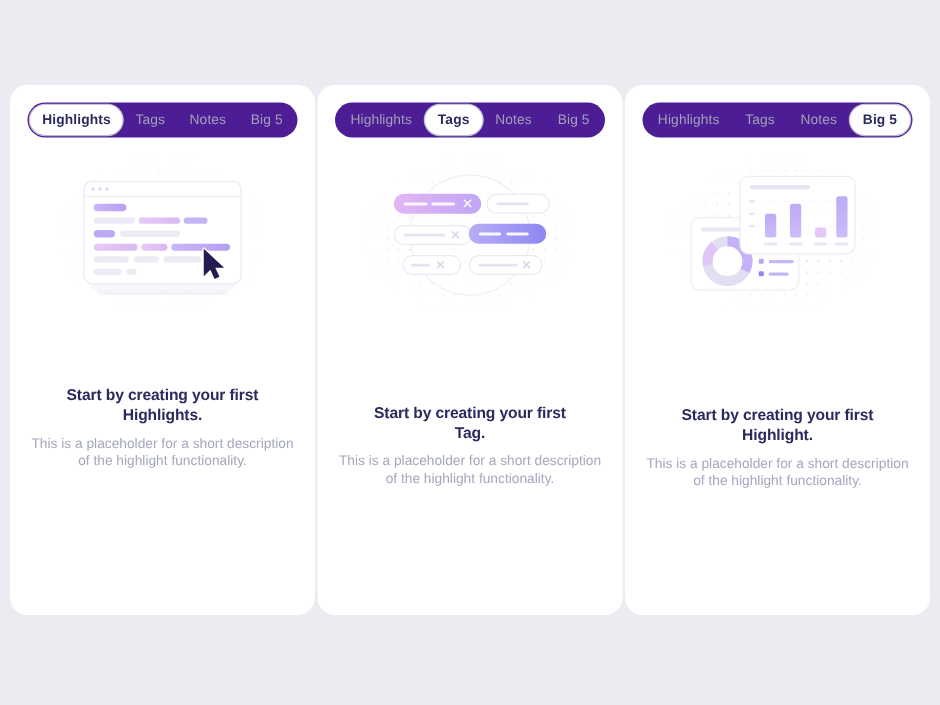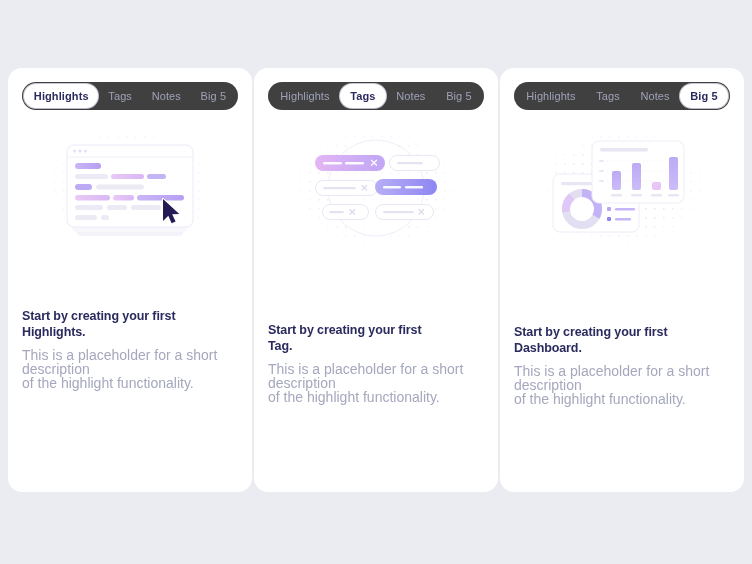--- a/index.html
+++ b/index.html
@@ -30,21 +30,21 @@
   #card-2 { left: 254px; }
   #card-3 { left: 500px; }
 
   
   .tabbar {
     position: absolute;
     top: 14px;
     left: 14px;
     right: 14px;
     height: 28px;
-    background: #404040;
+    background: #4c1d95;
     border-radius: 14px;
     display: flex;
     align-items: center;
     padding: 2px;
   }
   .tab {
     flex: 1 1 auto;
     height: 24px;
     line-height: 24px;
     text-align: center;
@@ -72,32 +72,32 @@
     display: flex;
     align-items: center;
     justify-content: center;
   }
   .illus svg { display: block; }
 
   
   .copy {
     position: absolute;
     left: 14px; right: 14px;
-    text-align: left;
+    text-align: center;
   }
   .copy .title {
     font-size: 12.5px;
     font-weight: bold;
     color: #2b2a5e;
     line-height: 16px;
     letter-spacing: -.1px;
   }
   .copy .desc {
     margin-top: 8px;
-    font-size: 14px;
+    font-size: 11px;
     color: #a5a7bd;
     line-height: 14px;
   }
   #copy-1 { top: 240px; }
   #copy-2 { top: 254px; }
   #copy-3 { top: 256px; }
 </style>
 </head>
 <body>
 
@@ -369,21 +369,21 @@
             <rect x="114" y="67" width="11" height="2.4" rx="1.2"></rect>
             <rect x="131" y="67" width="11" height="2.4" rx="1.2"></rect>
           </g>
         </g>
       </svg>
     </div>
 
     <div class="copy" id="copy-3">
       <div class="title">
         <span>Start by creating your first</span><br>
-        <span>Dashboard.</span>
+        <span>Highlight.</span>
       </div>
       <div class="desc">
         <span>This is a placeholder for a short description</span><br>
         <span>of the highlight functionality.</span>
       </div>
     </div>
   </div>
 
 </div>
 

